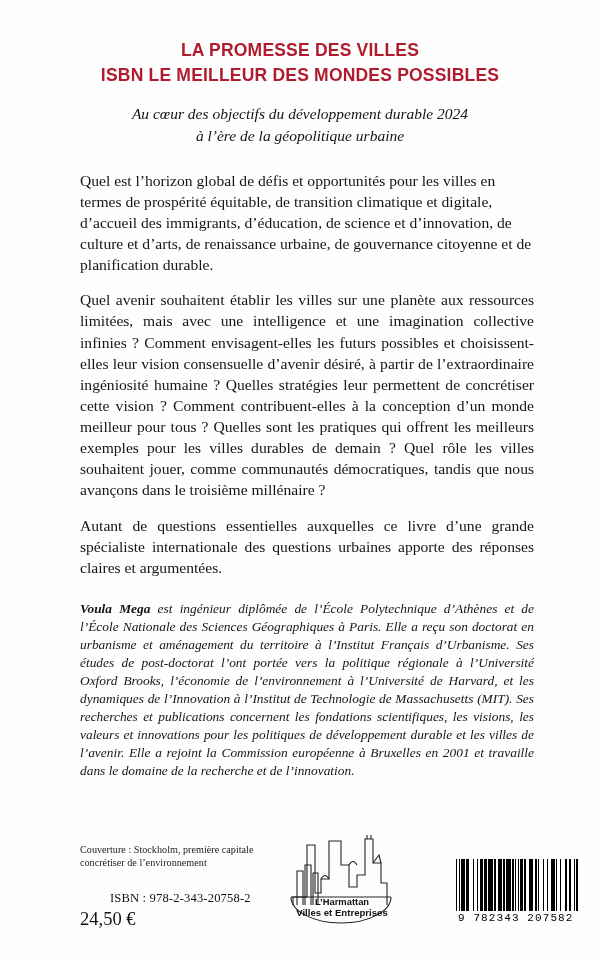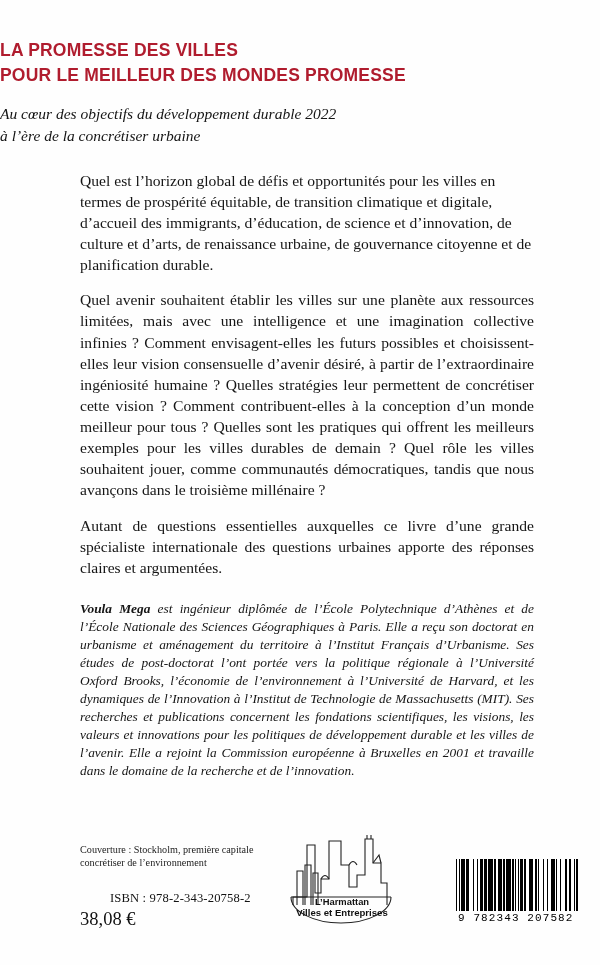--- a/index.html
+++ b/index.html
@@ -20,21 +20,21 @@
     position: relative;
     width: 600px;
     height: 965px;
     background: #fefefe;
     box-sizing: border-box;
   }
 
   
   .title-block {
     padding-top: 38px;
-    text-align: left;
+    text-align: center;
   }
   .book-title {
     color: #b01c2e;
     font-family: "Liberation Sans", "DejaVu Sans", sans-serif;
     font-weight: bold;
     font-size: 17.5px;
     line-height: 1.42;
     letter-spacing: 0.2px;
     margin: 0;
   }
@@ -168,25 +168,25 @@
   }
 </style>
 </head>
 <body>
 
 <div class="page">
 
   <div class="title-block">
     <h1 class="book-title">
       <span class="tline">LA PROMESSE DES VILLES</span>
-      <span class="tline">POUR LE MEILLEUR DES MONDES PROMESSE</span>
+      <span class="tline">ISBN LE MEILLEUR DES MONDES POSSIBLES</span>
     </h1>
     <div class="subtitle">
-      <span class="sline">Au cœur des objectifs du développement durable 2022</span>
-      <span class="sline">à l’ère de la concrétiser urbaine</span>
+      <span class="sline">Au cœur des objectifs du développement durable 2024</span>
+      <span class="sline">à l’ère de la géopolitique urbaine</span>
     </div>
   </div>
 
   <div class="blurb">
     <p class="p1">Quel est  l’horizon global de défis et opportunités pour les villes en termes de prospérité équitable, de transition climatique et digitale, d’accueil des immigrants, d’éducation, de science et d’innovation, de culture et d’arts, de renaissance urbaine, de gouvernance citoyenne et de planification durable.</p>
     <p>Quel avenir souhaitent établir les villes sur une planète aux ressources limitées, mais avec une intelligence et une imagination collective infinies ? Comment envisagent-elles les futurs possibles et choisissent-elles leur vision consensuelle d’avenir désiré, à partir de l’extraordinaire ingéniosité humaine ? Quelles stratégies leur permettent de concrétiser cette vision ? Comment contribuent-elles à la conception d’un monde meilleur pour tous ? Quelles sont les pratiques qui offrent les meilleurs exemples pour les villes durables de demain ? Quel rôle les villes souhaitent jouer, comme communautés démocratiques, tandis que nous avançons dans le troisième millénaire ?</p>
     <p class="last">Autant de questions essentielles auxquelles ce livre d’une grande spécialiste internationale des questions urbaines apporte des réponses claires et argumentées.</p>
   </div>
 
   <div class="bio">
@@ -194,21 +194,21 @@
   </div>
 
   <div class="footer">
 
     <div class="credit">
       <div>Couverture : Stockholm, première capitale</div>
       <div>concrétiser de l’environnement</div>
     </div>
 
     <div class="isbn">ISBN : 978-2-343-20758-2</div>
-    <div class="price">38,08 €</div>
+    <div class="price">24,50 €</div>
 
     <div class="logo">
       <svg width="118" height="95" viewBox="0 0 118 95">
         <g fill="none" stroke="#222" stroke-width="1.1">
 
           <path d="M14,70 L14,36 L20,36 L20,70 M22,70 L22,30 L28,30 L28,70 M30,70 L30,38 L35,38 L35,70"></path>
           <path d="M10,70 L10,62 L24,62 L24,10 L32,10 L32,58 L38,58 L38,44
                    L46,44 L46,6 L58,6 L58,30 L66,30 L66,52 L74,52 L74,40
                    L82,40 L82,4 L90,4 L90,28 L98,28 L98,48 L104,48 L104,70"></path>
 

